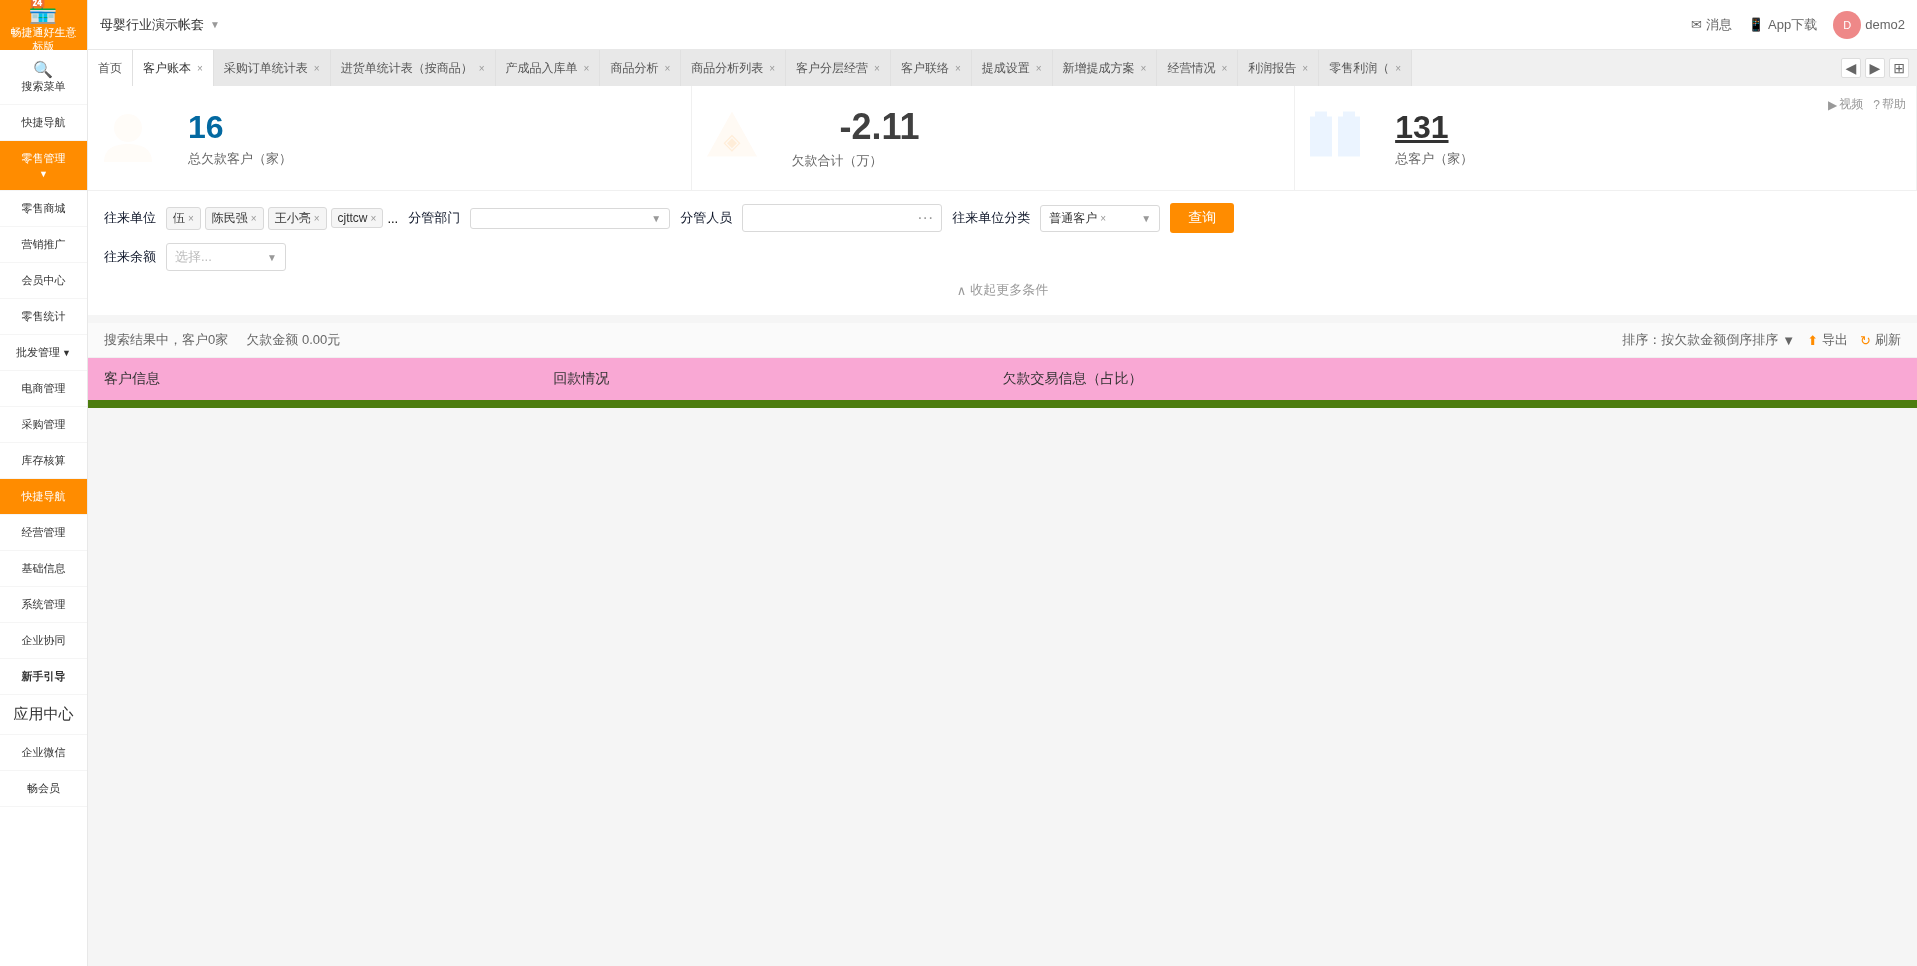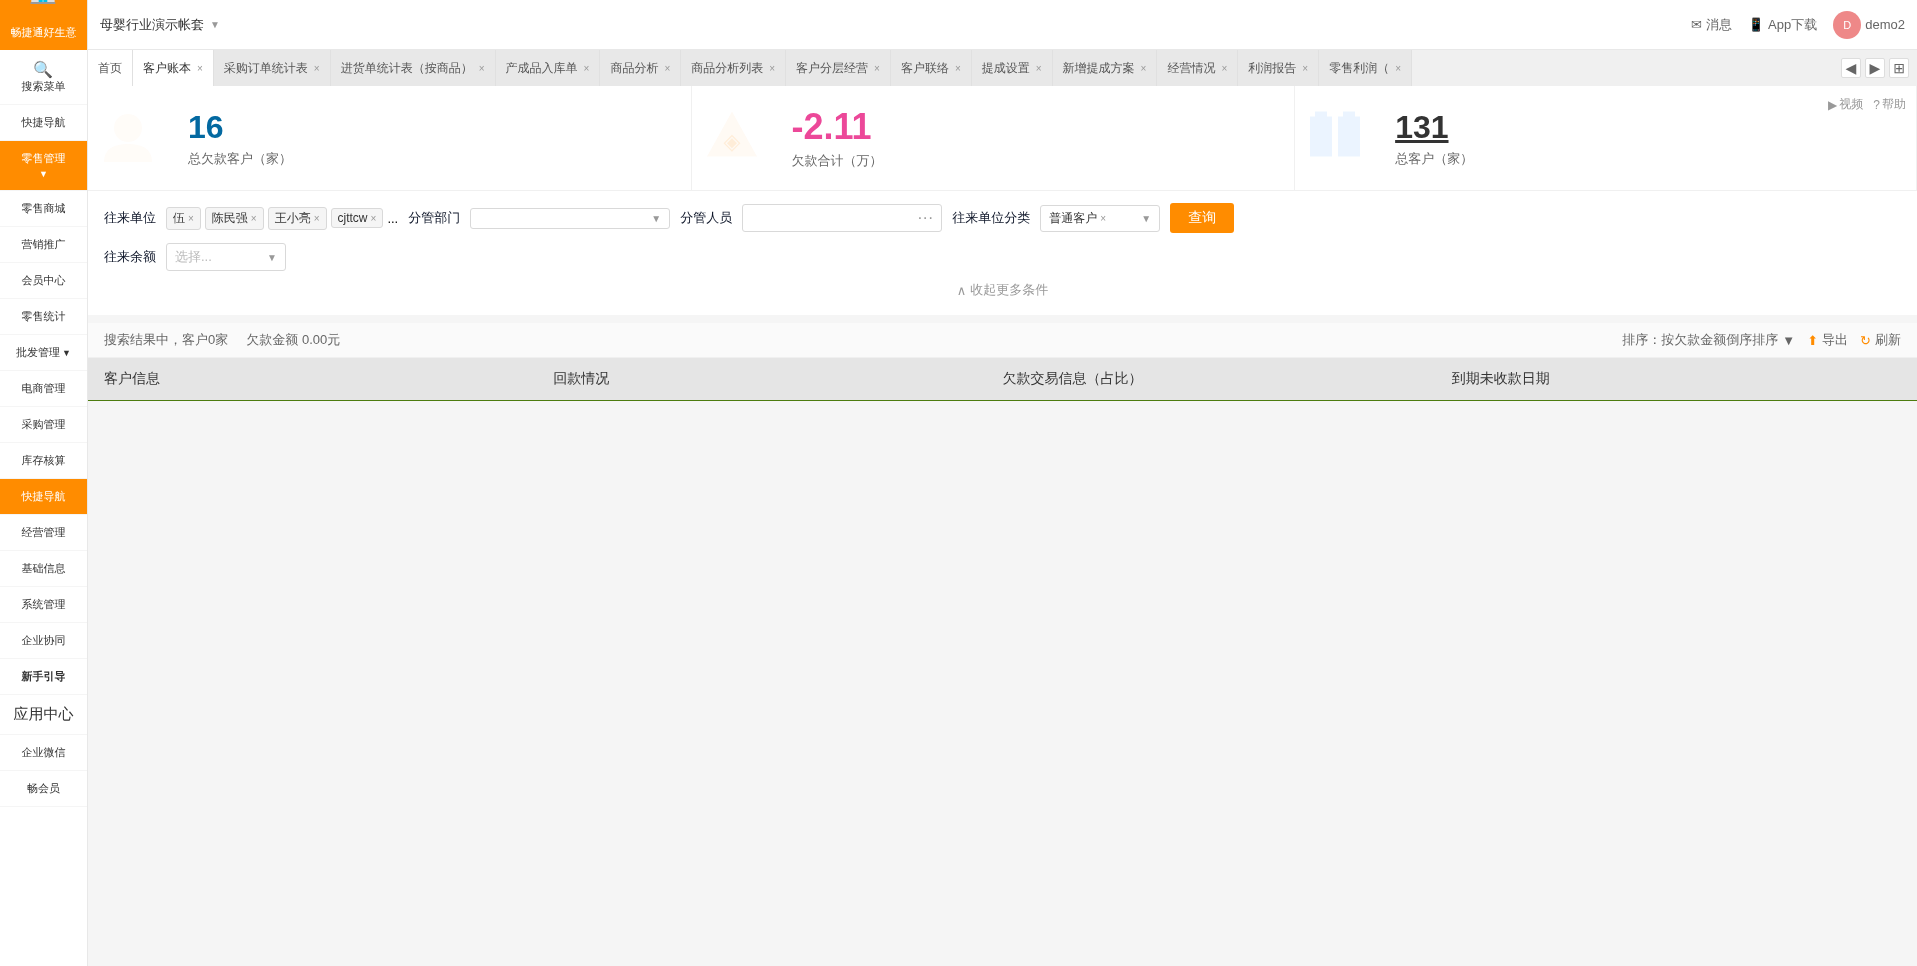--- a/index.html
+++ b/index.html
@@ -23,21 +23,20 @@
       align-items: center;
       justify-content: center;
       flex-direction: column;
       padding: 5px;
     }
     .sidebar-logo-text {
       color: #fff;
       font-size: 11px;
       text-align: right;
       line-height: 1.3;
-      margin-top: 20px;
     }
     .sidebar-nav-item {
       padding: 10px 5px;
       text-align: center;
       cursor: pointer;
       font-size: 12px;
       color: #333;
       border-bottom: 1px solid #f5f5f5;
     }
     .sidebar-nav-item.active { background: #ff8c00; color: #fff; }
@@ -250,22 +249,22 @@
     .action-btn .icon { color: #ff8c00; }
 
     
     .data-table {
       background: #fff;
       margin: 0;
     }
     .table-header {
       display: grid;
       grid-template-columns: 2fr 2fr 2fr 2fr;
-      background: #e5e5e5;
-      border-bottom: 1px solid #4d7c0f;
+      background: #f9a8d4;
+      border-bottom: 8px solid #4d7c0f;
       padding: 12px 16px;
     }
     .table-header-cell {
       font-size: 14px;
       color: #333;
       font-weight: 500;
     }
 
     
     .empty-state {
@@ -474,21 +473,21 @@
       </div>
 
       <div class="stat-card" style="position:relative; max-width:33%;">
         <div style="position:absolute; left:10px; top:50%; transform:translateY(-50%); opacity:0.15;">
           <svg width="60" height="60" viewBox="0 0 60 60">
             <polygon points="30,5 55,50 5,50" fill="#ff8c00" opacity="0.3"></polygon>
             <text x="30" y="42" text-anchor="middle" font-size="22" fill="#ff8c00">◈</text>
           </svg>
         </div>
         <div style="margin-left:70px;">
-          <div class="stat-value negative" style="font-size:36px; font-weight:bold; color:#ec4899;">-2.11</div>
+          <div class="stat-value negative" style="font-size:36px; font-weight:bold; color:#404040;margin-left:48px;">-2.11</div>
           <div class="stat-label">欠款合计（万）</div>
         </div>
       </div>
 
       <div class="stat-card" style="position:relative; flex:1;">
         <div style="position:absolute; left:10px; top:50%; transform:translateY(-50%); opacity:0.1;">
           <svg width="60" height="60" viewBox="0 0 60 60">
             <rect x="5" y="10" width="22" height="40" fill="#4499ff"></rect>
             <rect x="33" y="10" width="22" height="40" fill="#4499ff"></rect>
             <rect x="10" y="5" width="12" height="10" fill="#4499ff"></rect>
@@ -593,18 +592,17 @@
           <span>刷新</span>
         </div>
       </div>
     </div>
 
     <div class="data-table">
       <div class="table-header">
         <div class="table-header-cell">客户信息</div>
         <div class="table-header-cell">回款情况</div>
         <div class="table-header-cell">欠款交易信息（占比）</div>
-        <div class="table-header-cell">到期未收款日期</div>
       </div>
 
     </div>
   </div>
 </div>
 
 </body></html>

